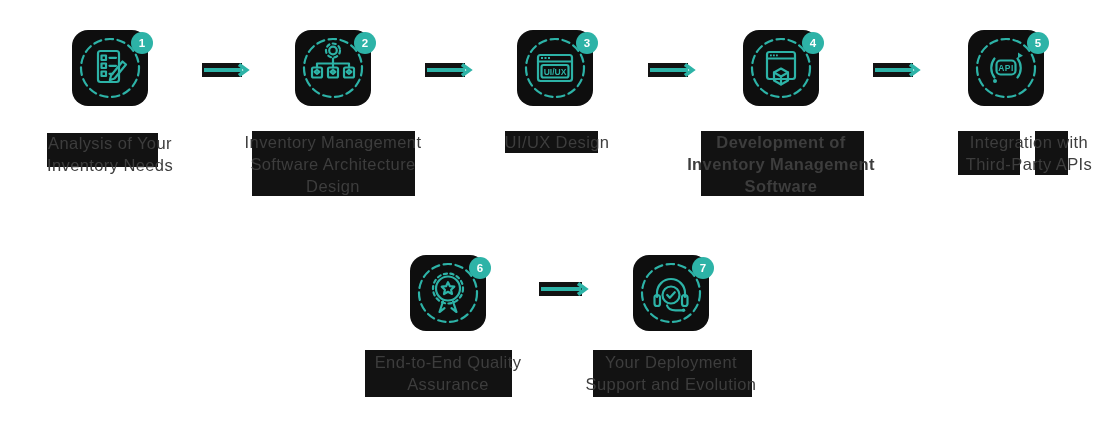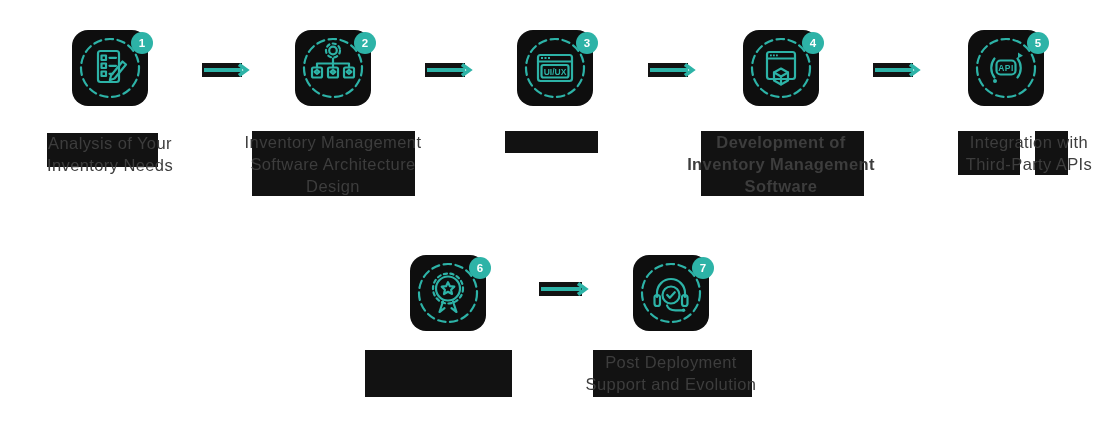--- a/index.html
+++ b/index.html
@@ -184,21 +184,24 @@
   <div class="lblock" style="left:958px;top:131px;width:62px;height:44px;"></div>
   <div class="lblock" style="left:1035px;top:131px;width:33px;height:44px;"></div>
   <div class="lblock" style="left:365px;top:350px;width:147px;height:47px;"></div>
   <div class="lblock" style="left:593px;top:350px;width:159px;height:47px;"></div>
 
   <div class="lbl" style="left:110px;top:132px;">Analysis of Your
 Inventory Needs</div>
   <div class="lbl" style="left:333px;top:131px;">Inventory Management
 Software Architecture
 Design</div>
+  <div class="lbl" style="left:557px;top:131px;">UI/UX Design</div>
   <div class="lbl" style="left:781px;top:131px;font-weight:bold;">Development of
 Inventory Management
 Software</div>
   <div class="lbl" style="left:1006px;top:131px;margin-left:23px;">Integration with
 Third-Party APIs</div>
-  <div class="lbl" style="left:671px;top:351px;">Post Deployment
+  <div class="lbl" style="left:448px;top:351px;">End-to-End Quality
+Assurance</div>
+  <div class="lbl" style="left:671px;top:351px;">Your Deployment
 Support and Evolution</div>
 
 </div>
 
 </body></html>

